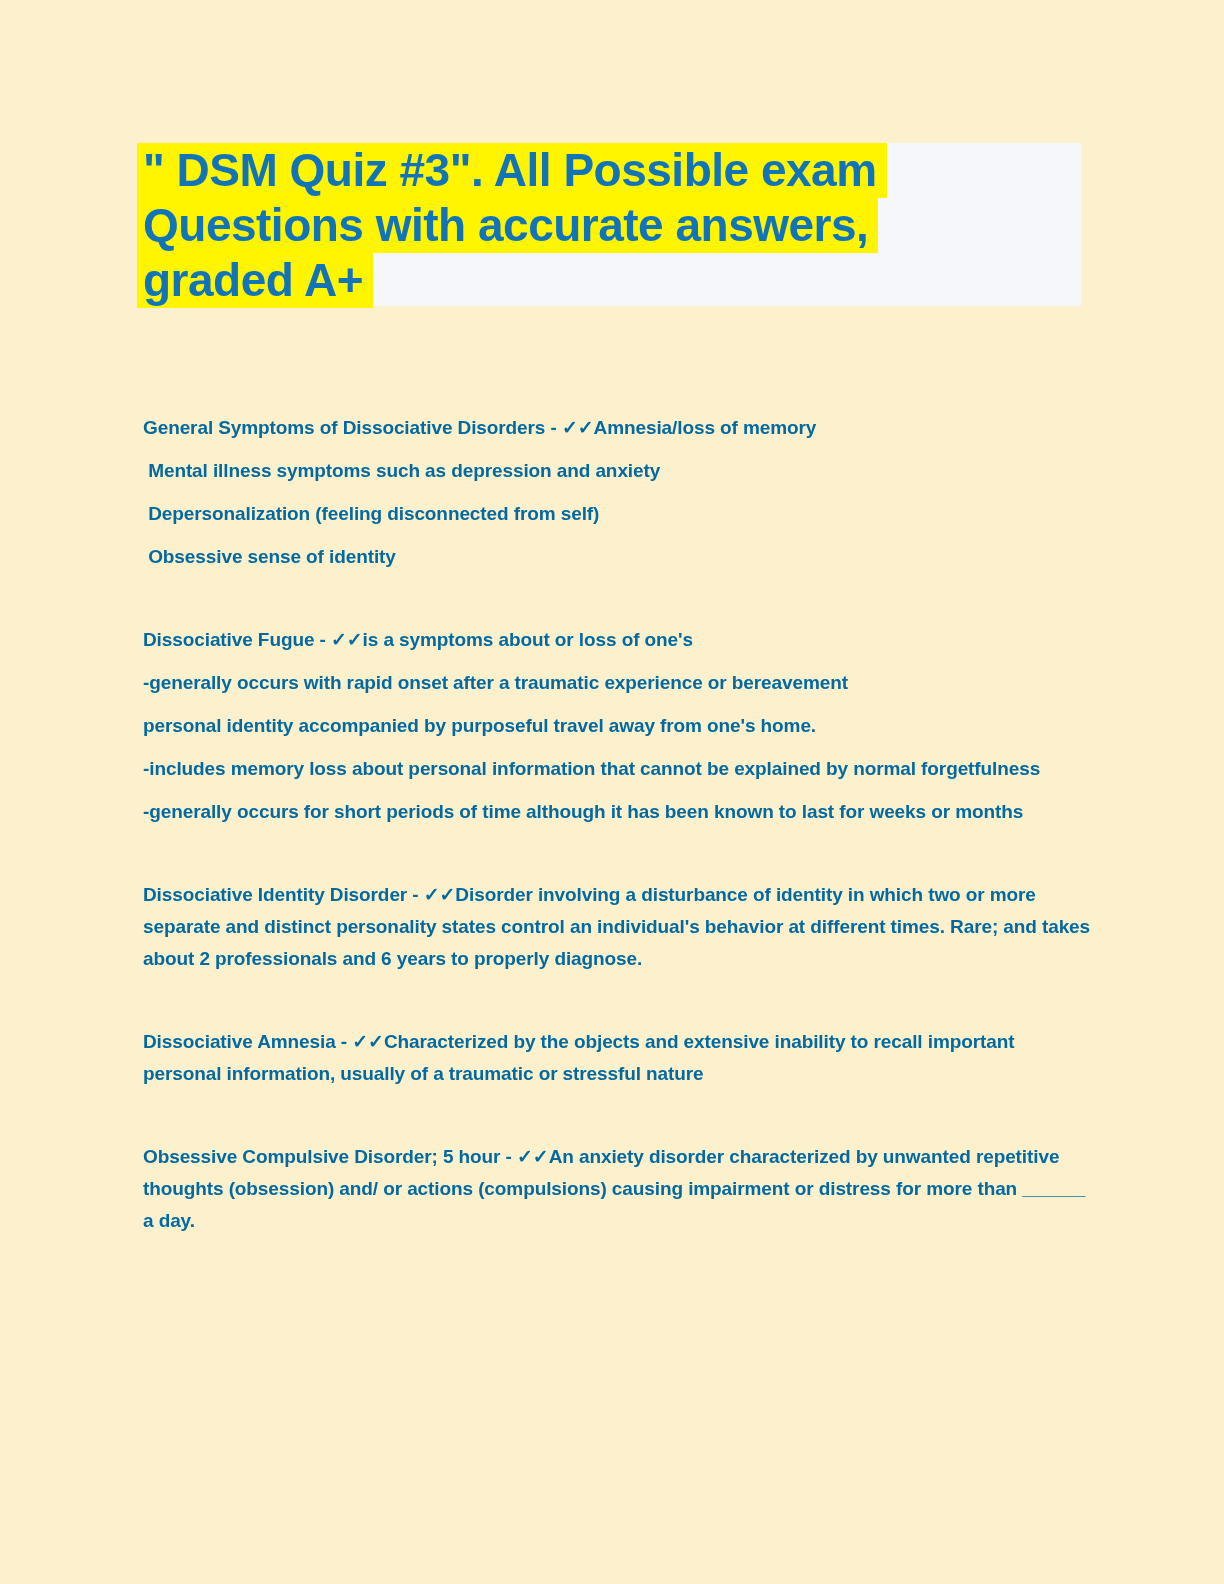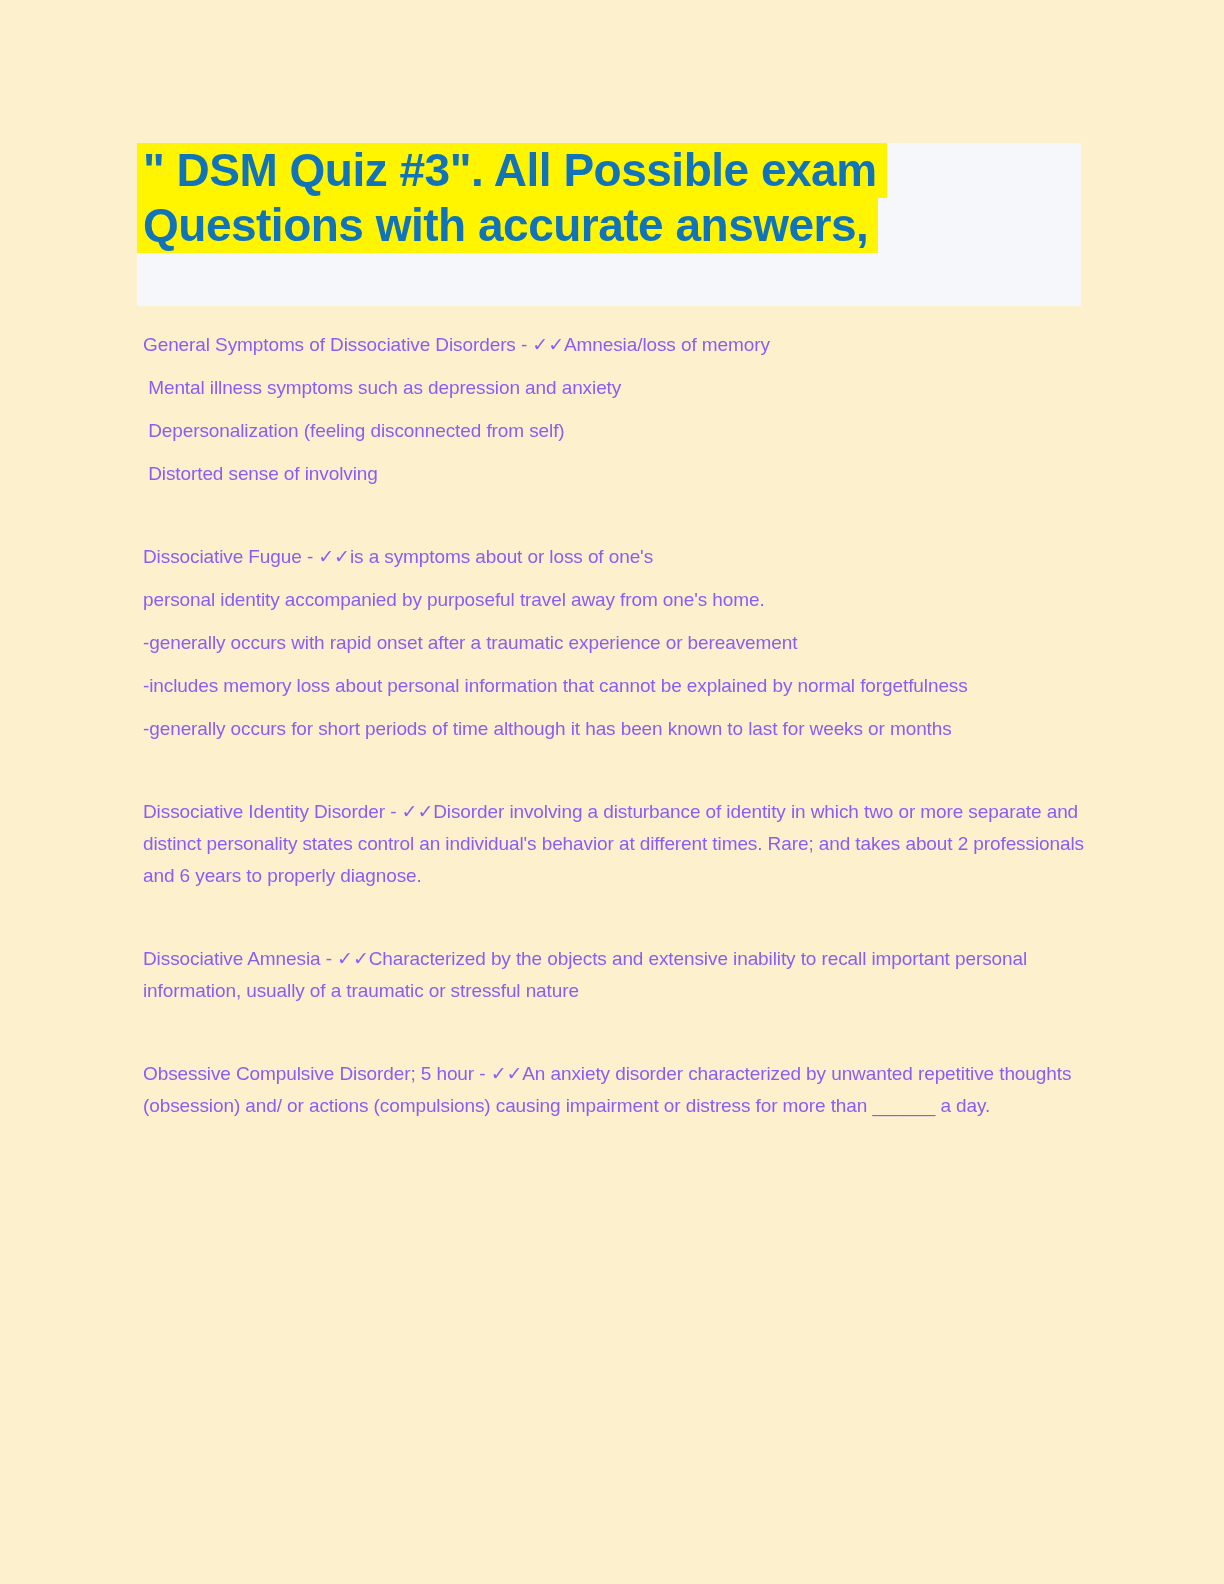--- a/index.html
+++ b/index.html
@@ -45,23 +45,24 @@
     white-space: nowrap;
   }
   .title-line .hl {
     display: inline-block;
     background: #FFF500;
     padding: 0 10px 0 6px;
     margin-left: -6px;
   }
   
   .body-text {
-    margin-top: 76px;
+    margin-top: 104px;
     width: 950px;
-    color: #8b5cf6;
+    color: #0369a1;
+    font-weight: bold;
   }
   .group {
     margin: 0 0 51px 0;
   }
   .group:last-child {
     margin-bottom: 0;
   }
   .para {
     margin: 0 0 11px 0;
     font-size: 19px;
@@ -76,35 +77,36 @@
 </head>
 <body>
 
 <div class="page">
   <div class="content">
 
     <div class="title-wrap">
       <div class="title-panel"></div>
       <div class="title-line"><span class="hl">" DSM Quiz #3". All Possible exam</span></div>
       <div class="title-line"><span class="hl">Questions with accurate answers,</span></div>
+      <div class="title-line"><span class="hl">graded A+</span></div>
     </div>
 
     <div class="body-text">
 
       <div class="group">
         <p class="para">General Symptoms of Dissociative Disorders - ✓✓Amnesia/loss of memory</p>
         <p class="para"> Mental illness symptoms such as depression and anxiety</p>
         <p class="para"> Depersonalization (feeling disconnected from self)</p>
-        <p class="para"> Distorted sense of involving</p>
+        <p class="para"> Obsessive sense of identity</p>
       </div>
 
       <div class="group">
         <p class="para">Dissociative Fugue - ✓✓is a symptoms about or loss of one's</p>
+        <p class="para">-generally occurs with rapid onset after a traumatic experience or bereavement</p>
         <p class="para">personal identity accompanied by purposeful travel away from one's home.</p>
-        <p class="para">-generally occurs with rapid onset after a traumatic experience or bereavement</p>
         <p class="para">-includes memory loss about personal information that cannot be explained by normal forgetfulness</p>
         <p class="para">-generally occurs for short periods of time although it has been known to last for weeks or months</p>
       </div>
 
       <div class="group">
         <p class="para">Dissociative Identity Disorder - ✓✓Disorder involving a disturbance of identity in which two or more separate and distinct personality states control an individual's behavior at different times. Rare; and takes about 2 professionals and 6 years to properly diagnose.</p>
       </div>
 
       <div class="group">
         <p class="para">Dissociative Amnesia - ✓✓Characterized by the objects and extensive inability to recall important personal information, usually of a traumatic or stressful nature</p>

